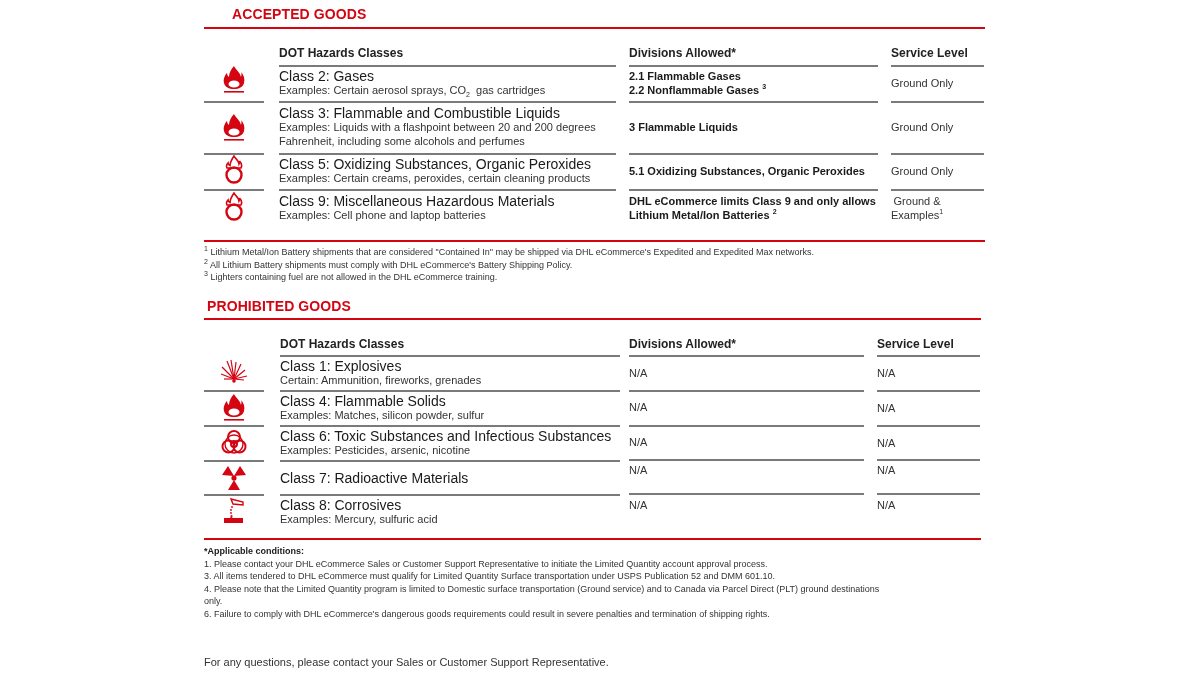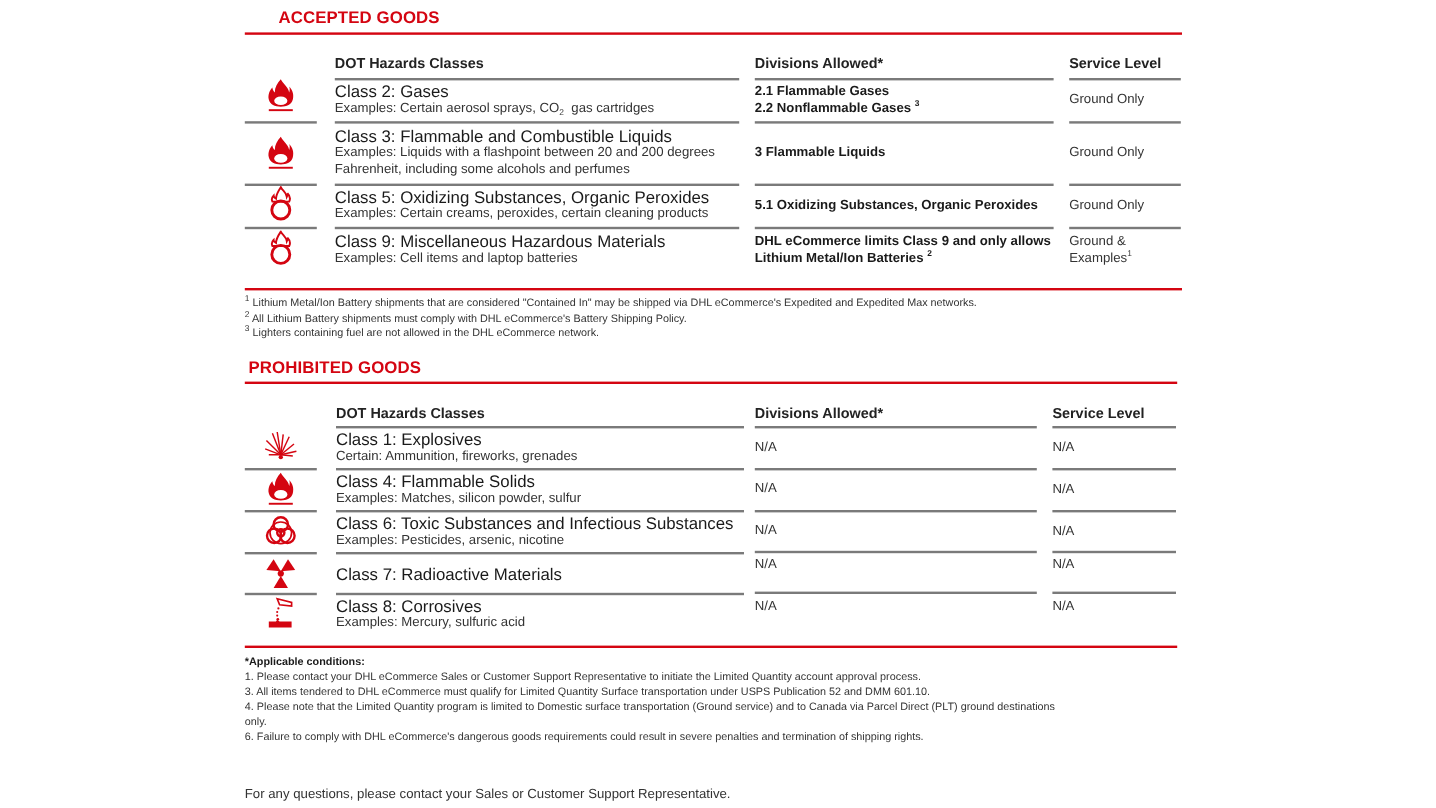--- a/index.html
+++ b/index.html
@@ -6,21 +6,21 @@
   body { width: 1197px; height: 673px; position: relative; overflow: hidden;
          font-family: "Liberation Sans", "DejaVu Sans", sans-serif; color: #2b2b2b; }
   .abs { position: absolute; }
   .section-title { font-weight: bold; color: #d40511; font-size: 14px; letter-spacing: 0.1px; }
   .red-rule { position: absolute; height: 2px; background: #d40511; }
   .gray-rule { position: absolute; height: 2px; background: #7a7a7a; }
   .col-head { font-weight: bold; font-size: 12px; color: #222; }
   .cls-title { font-weight: normal; font-size: 14px; color: #1a1a1a; line-height: 14px; }
   .cls-ex { font-size: 11px; color: #333; line-height: 14px; }
   .div-text { font-weight: bold; font-size: 11px; color: #1a1a1a; line-height: 14px; }
-  .svc-text { font-size: 11px; color: #333; line-height: 14px; }
+  .svc-text { font-size: 11px; color: #333; line-height: 14px; text-align: center; }
   .na { font-size: 11px; color: #333; }
   .foot { font-size: 9px; color: #333; line-height: 12.5px; }
   .cond { font-size: 9px; color: #333; line-height: 12.6px; }
   .icon { position: absolute; width: 30px; height: 30px; }
   sup { font-size: 7px; vertical-align: super; line-height: 0; }
   sub { font-size: 7px; vertical-align: sub; line-height: 0; }
 </style>
 </head>
 <body>
 
@@ -139,37 +139,37 @@
 <div class="gray-rule" style="left:204px; top:189px; width:60px;"></div>
 <div class="gray-rule" style="left:279px; top:189px; width:337px;"></div>
 <div class="gray-rule" style="left:629px; top:189px; width:249px;"></div>
 <div class="gray-rule" style="left:891px; top:189px; width:93px;"></div>
 
 <div>
   <svg class="icon" style="left:219px; top:192px;">
       <use href="#sym-flame-circle"></use>
     </svg>
   <div class="abs cls-title" style="left:279px; top:194px;">Class 9: Miscellaneous Hazardous Materials</div>
-  <div class="abs cls-ex" style="left:279px; top:208px;">Examples: Cell items and laptop batteries</div>
+  <div class="abs cls-ex" style="left:279px; top:208px;">Examples: Cell phone and laptop batteries</div>
   <div class="abs div-text" style="left:629px; top:194px;">
     <div>DHL eCommerce limits Class 9 and only allows</div>
     <div><span>Lithium Metal/Ion Batteries</span> <sup>2</sup></div>
   </div>
   <div class="abs svc-text" style="left:891px; top:194px;">
     <div>Ground &amp;</div>
     <div><span>Examples</span><sup>1</sup></div>
   </div>
 </div>
 
 <div class="red-rule" style="left:204px; top:240px; width:781px;"></div>
 
 <div class="abs foot" style="left:204px; top:246px;">
   <div><sup>1</sup> <span>Lithium Metal/Ion Battery shipments that are considered "Contained In" may be shipped via DHL eCommerce's Expedited and Expedited Max networks.</span></div>
   <div><sup>2</sup> <span>All Lithium Battery shipments must comply with DHL eCommerce's Battery Shipping Policy.</span></div>
-  <div><sup>3</sup> <span>Lighters containing fuel are not allowed in the DHL eCommerce network.</span></div>
+  <div><sup>3</sup> <span>Lighters containing fuel are not allowed in the DHL eCommerce training.</span></div>
 </div>
 
 <div class="abs section-title" style="left:207px; top:298px;">PROHIBITED GOODS</div>
 <div class="red-rule" style="left:204px; top:318px; width:777px;"></div>
 
 <div class="abs col-head" style="left:280px; top:337px;">DOT Hazards  Classes</div>
 <div class="abs col-head" style="left:629px; top:337px;">Divisions Allowed*</div>
 <div class="abs col-head" style="left:877px; top:337px;">Service Level</div>
 
 <div class="gray-rule" style="left:280px; top:355px; width:340px;"></div>

